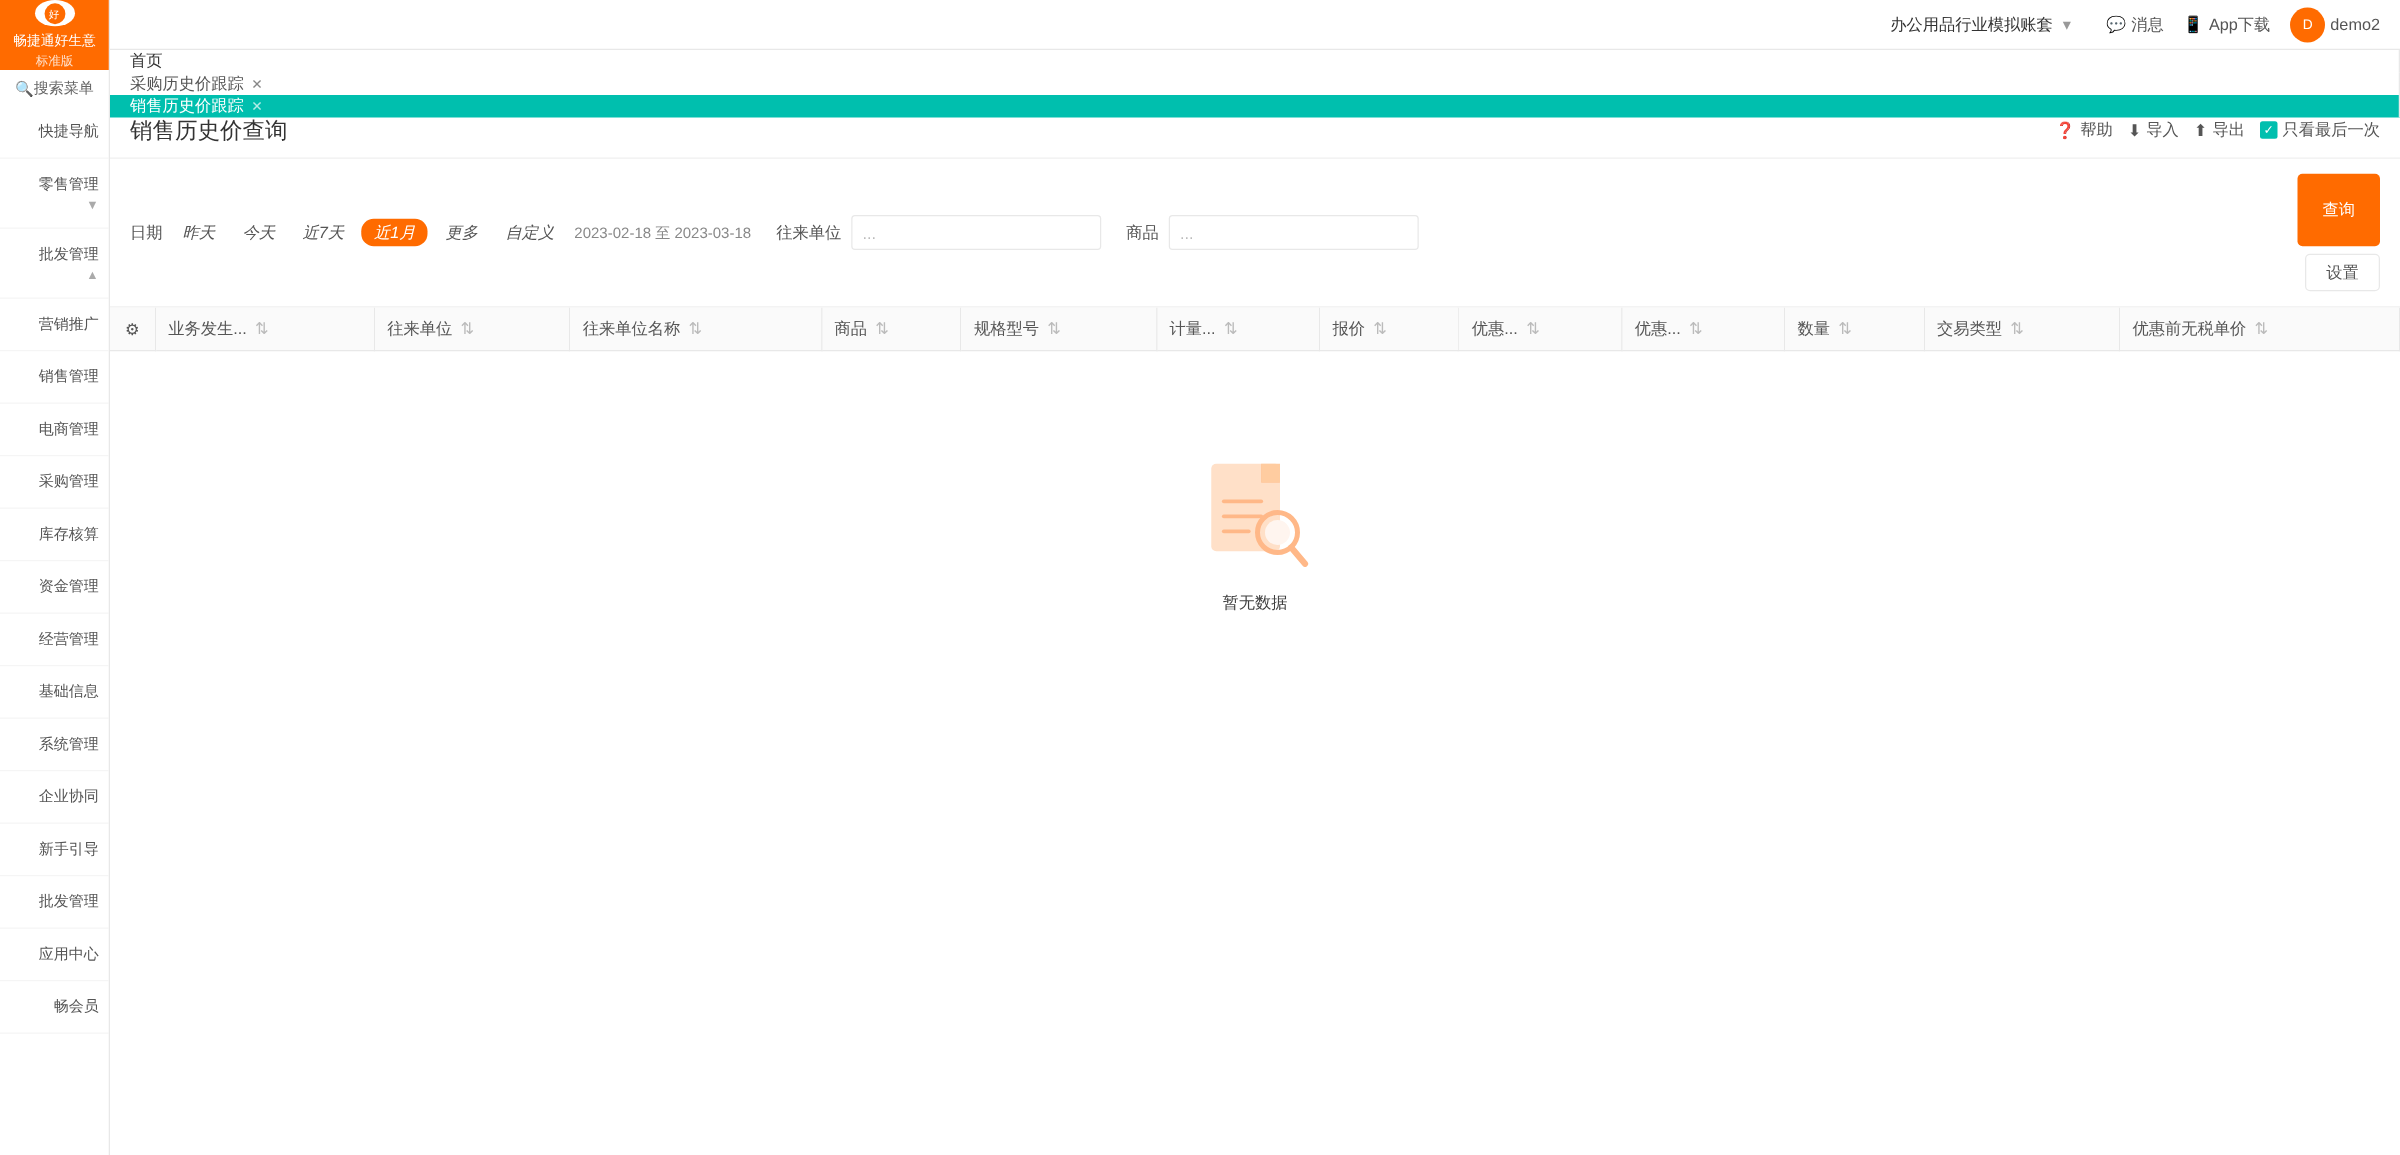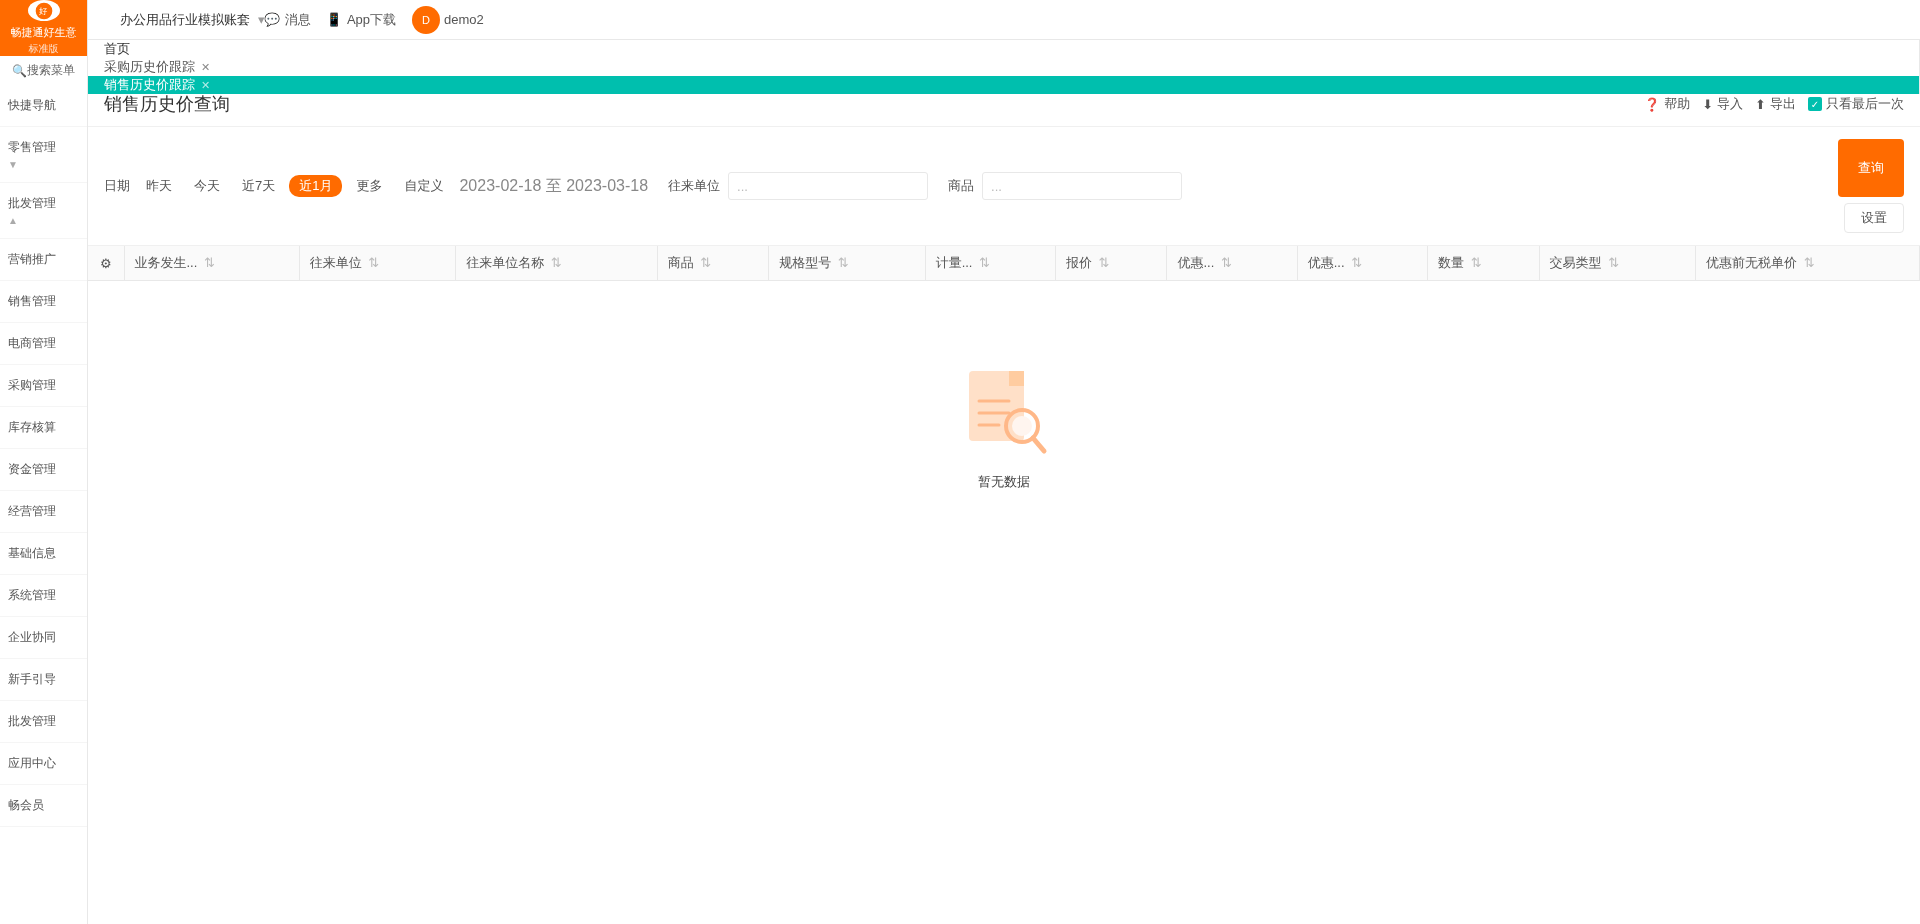--- a/index.html
+++ b/index.html
@@ -4,27 +4,27 @@
   <style>
     * { margin: 0; padding: 0; box-sizing: border-box; }
     body { font-family: 'Microsoft YaHei', Arial, sans-serif; font-size: 13px; background: #f5f5f5; color: #333; width: 1920px; height: 924px; overflow: hidden; display: flex; }
 
     
     .sidebar { width: 88px; background: #fff; display: flex; flex-direction: column; border-right: 1px solid #e8e8e8; height: 924px; flex-shrink: 0; }
     .sidebar-logo { height: 56px; background: #ff6b00; display: flex; align-items: center; justify-content: center; flex-direction: column; color: white; font-size: 11px; gap: 2px; }
     .sidebar-logo-icon { width: 32px; height: 32px; background: white; border-radius: 50%; display: flex; align-items: center; justify-content: center; }
     .sidebar-logo-icon svg { width: 20px; height: 20px; }
     .sidebar-search-item { display: flex; align-items: center; justify-content: center; cursor: pointer; padding: 6px 0; color: #666; font-size: 12px; }
-    .sidebar-nav-item { display: flex; align-items: flex-start; justify-content: center; padding: 12px 8px; cursor: pointer; color: #555; font-size: 12px; flex-direction: column; gap: 3px; border-bottom: 1px solid #f5f5f5; }
+    .sidebar-nav-item { display: flex; align-items: flex-end; justify-content: center; padding: 12px 8px; cursor: pointer; color: #555; font-size: 12px; flex-direction: column; gap: 3px; border-bottom: 1px solid #f5f5f5; }
 
     
     .main { flex: 1; display: flex; flex-direction: column; overflow: hidden; }
 
     
-    .topbar { height: 40px; background: #fff; border-bottom: 1px solid #e8e8e8; display: flex; align-items: center; padding: 0 32px; gap: 0; justify-content: flex-start; }
+    .topbar { height: 40px; background: #fff; border-bottom: 1px solid #e8e8e8; display: flex; align-items: center; padding: 0 16px; gap: 28px; justify-content: flex-end; }
     .topbar-left { display: flex; align-items: center; gap: 8px; }
     .topbar-title { font-size: 13px; color: #333; }
     .topbar-dropdown { color: #999; cursor: pointer; }
     .topbar-right { display: flex; align-items: center; gap: 16px; color: #555; font-size: 13px; }
     .topbar-right-item { display: flex; align-items: center; gap: 4px; cursor: pointer; }
     .topbar-avatar { width: 28px; height: 28px; border-radius: 50%; background: #ff6b00; display: flex; align-items: center; justify-content: center; color: white; font-size: 11px; }
 
     
     .tabbar { height: 38px; background: #fff; border-bottom: 1px solid #e8e8e8; display: flex; align-items: stretch; flex-direction: column; }
     .tab { display: flex; align-items: center; padding: 0 16px; gap: 6px; cursor: pointer; color: #555; font-size: 13px; border-right: 1px solid #e8e8e8; position: relative; }
@@ -41,23 +41,23 @@
     .page-header-actions { display: flex; align-items: center; gap: 12px; color: #555; font-size: 13px; }
     .page-header-actions .action-item { display: flex; align-items: center; gap: 4px; cursor: pointer; }
     .only-last-checkbox { display: flex; align-items: center; gap: 4px; cursor: pointer; }
     .checkbox-checked { width: 14px; height: 14px; background: #00bfae; border-radius: 2px; display: flex; align-items: center; justify-content: center; color: white; font-size: 10px; }
 
     
     .filter-bar { padding: 12px 16px; display: flex; align-items: center; gap: 20px; border-bottom: 1px solid #f0f0f0; flex-wrap: wrap; }
     .filter-group { display: flex; align-items: center; gap: 8px; }
     .filter-label { color: #555; font-size: 13px; white-space: nowrap; }
     .date-options { display: flex; align-items: center; gap: 6px; }
-    .date-btn { padding: 2px 8px; border-radius: 3px; cursor: pointer; font-size: 13px; color: #555; }
+    .date-btn { padding: 2px 8px; border-radius: 3px; cursor: pointer; font-size: 13px; color: #555; font-style: italic; }
     .date-btn.active { background: #ff6b00; color: white; border-radius: 10px; padding: 2px 10px; }
-    .date-range { font-size: 16px; color: #888; }
+    .date-range { font-size: 12px; color: #888; }
     .filter-input { display: flex; align-items: center; border: 1px solid #e8e8e8; border-radius: 3px; height: 28px; padding: 0 8px; min-width: 200px; background: white; gap: 4px; color: #999; font-size: 13px; cursor: pointer; }
     .filter-dots { color: #bbb; }
     .query-btn { background: #ff6b00; color: white; border: none; border-radius: 4px; padding: 20px 20px; font-size: 13px; cursor: pointer; white-space: nowrap; }
     .settings-btn { background: white; color: #555; border: 1px solid #e8e8e8; border-radius: 4px; padding: 5px 16px; font-size: 13px; cursor: pointer; }
     .filter-right { margin-left: auto; display: flex; flex-direction: column; align-items: flex-end; gap: 6px; }
 
     
     .table-container { flex: 1; overflow: auto; }
     .data-table { width: 100%; border-collapse: collapse; }
     .data-table th { background: #fafafa; border-bottom: 1px solid #e8e8e8; border-right: 1px solid #e8e8e8; padding: 8px 10px; font-size: 13px; font-weight: 400; color: #555; white-space: nowrap; text-align: left; cursor: pointer; position: sticky; top: 0; z-index: 1; }

